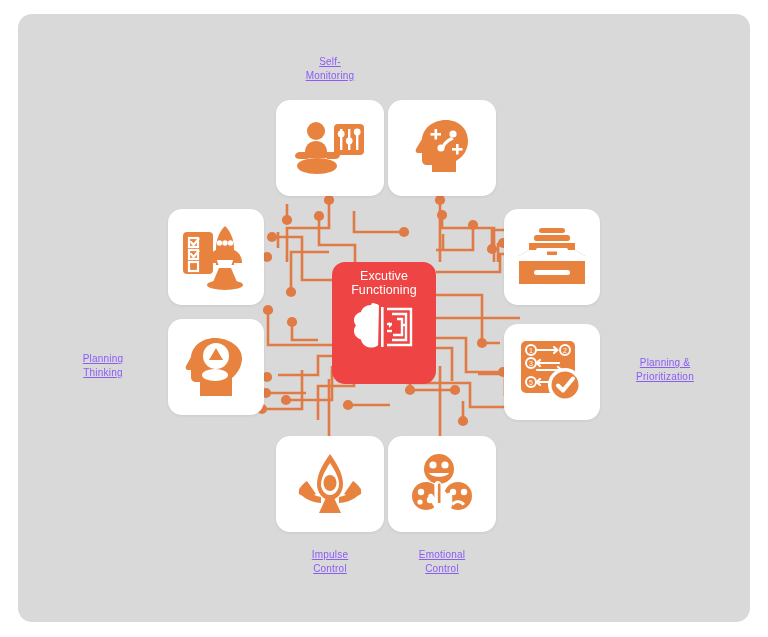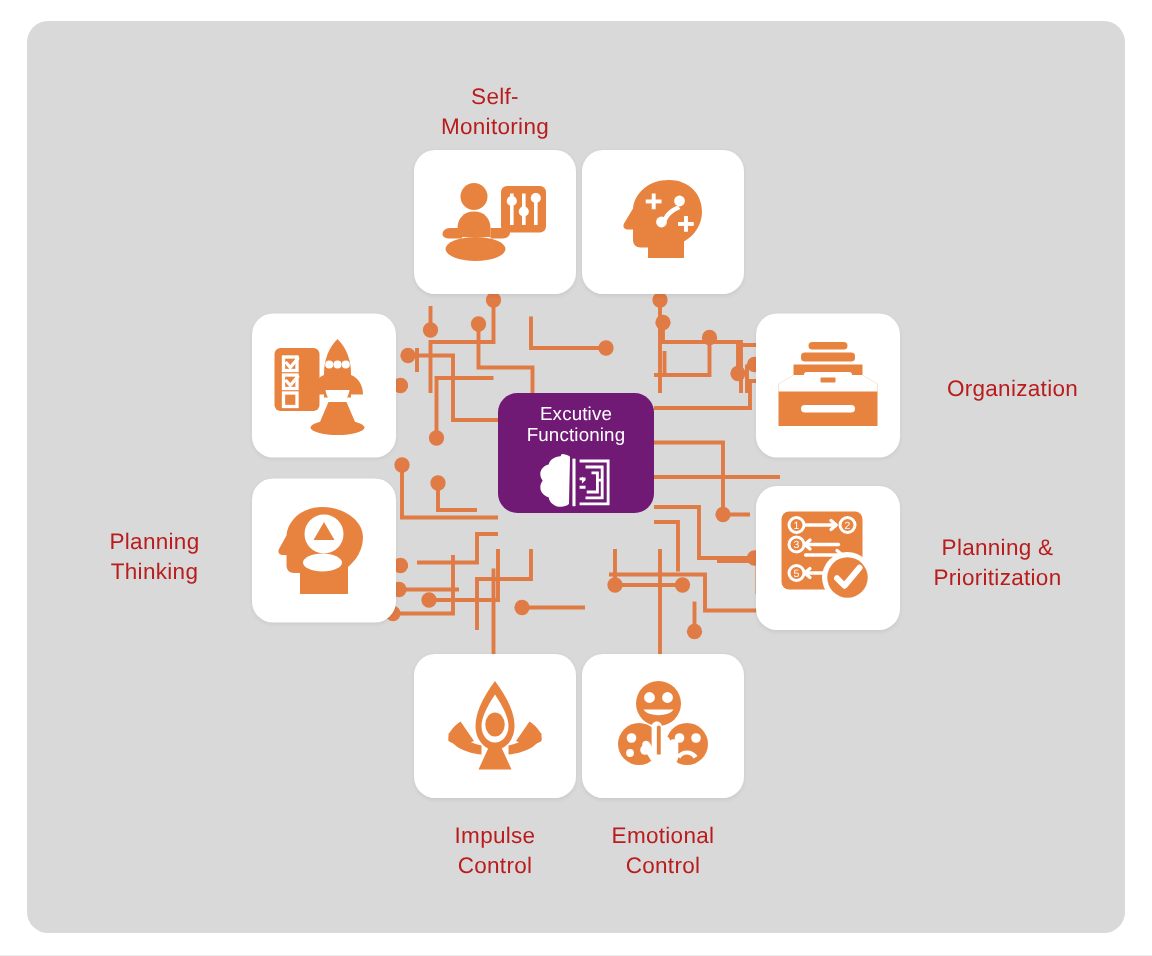--- a/index.html
+++ b/index.html
@@ -27,34 +27,35 @@
   .card{
     position:absolute;
     background:#ffffff;
     border-radius:14px;
     display:flex;align-items:center;justify-content:center;
     box-shadow:0 1px 3px rgba(0,0,0,.07);
   }
   .card svg{display:block;}
   .label{
     position:absolute;
-    color:#b91c1c;
-    font-size:15px;
+    color:#8b5cf6;
+    font-size:10px;
     line-height:1.35;
     text-align:center;
     letter-spacing:.2px;
     white-space:pre-line;
+    text-decoration:underline;
   }
   .label.left{text-align:center;}
   .label.right{text-align:center;}
   #hub{
     position:absolute;
     left:332px;top:262px;
-    width:104px;height:80px;
-    background:#701a75;
+    width:104px;height:122px;
+    background:#ef4444;
     border-radius:13px;
     display:flex;flex-direction:column;align-items:center;
     padding-top:7px;
     box-sizing:border-box;
   }
   #hub-title{
     color:#ffffff;
     font-size:12.5px;
     line-height:1.15;
     text-align:center;
@@ -259,21 +260,20 @@
         <path d="M2 30 l10 -6 l46 0 l10 6 l0 28 l-66 0 z"></path>
       </g>
       <g fill="#ffffff">
         <rect x="19" y="22" width="32" height="3.6" rx="1.8"></rect>
         <rect x="19" y="29" width="32" height="3.6" rx="1.8"></rect>
         <path d="M2 30 l10 -6 l18 0 l0 4 c0 2 1 3 3 3 l4 0 c2 0 3 -1 3 -3 l0 -4 l18 0 l10 6 l0 5 l-66 0 z"></path>
         <rect x="17" y="44" width="36" height="5" rx="2.5"></rect>
       </g>
     </svg>
   </div>
-  <div class="label right" style="left:600px;top:250px;width:150px;">Organization</div>
 
   <div class="card" style="left:504px;top:324px;width:96px;height:96px;">
     <svg width="66" height="66" viewBox="0 0 66 66">
       <rect x="2" y="2" width="54" height="52" rx="5" fill="#e8833f"></rect>
       <g fill="none" stroke="#ffffff" stroke-width="2">
         <circle cx="12" cy="11" r="5"></circle>
         <circle cx="46" cy="11" r="5"></circle>
         <circle cx="12" cy="24" r="5"></circle>
         <circle cx="46" cy="37" r="5"></circle>
         <circle cx="12" cy="43" r="5"></circle>

